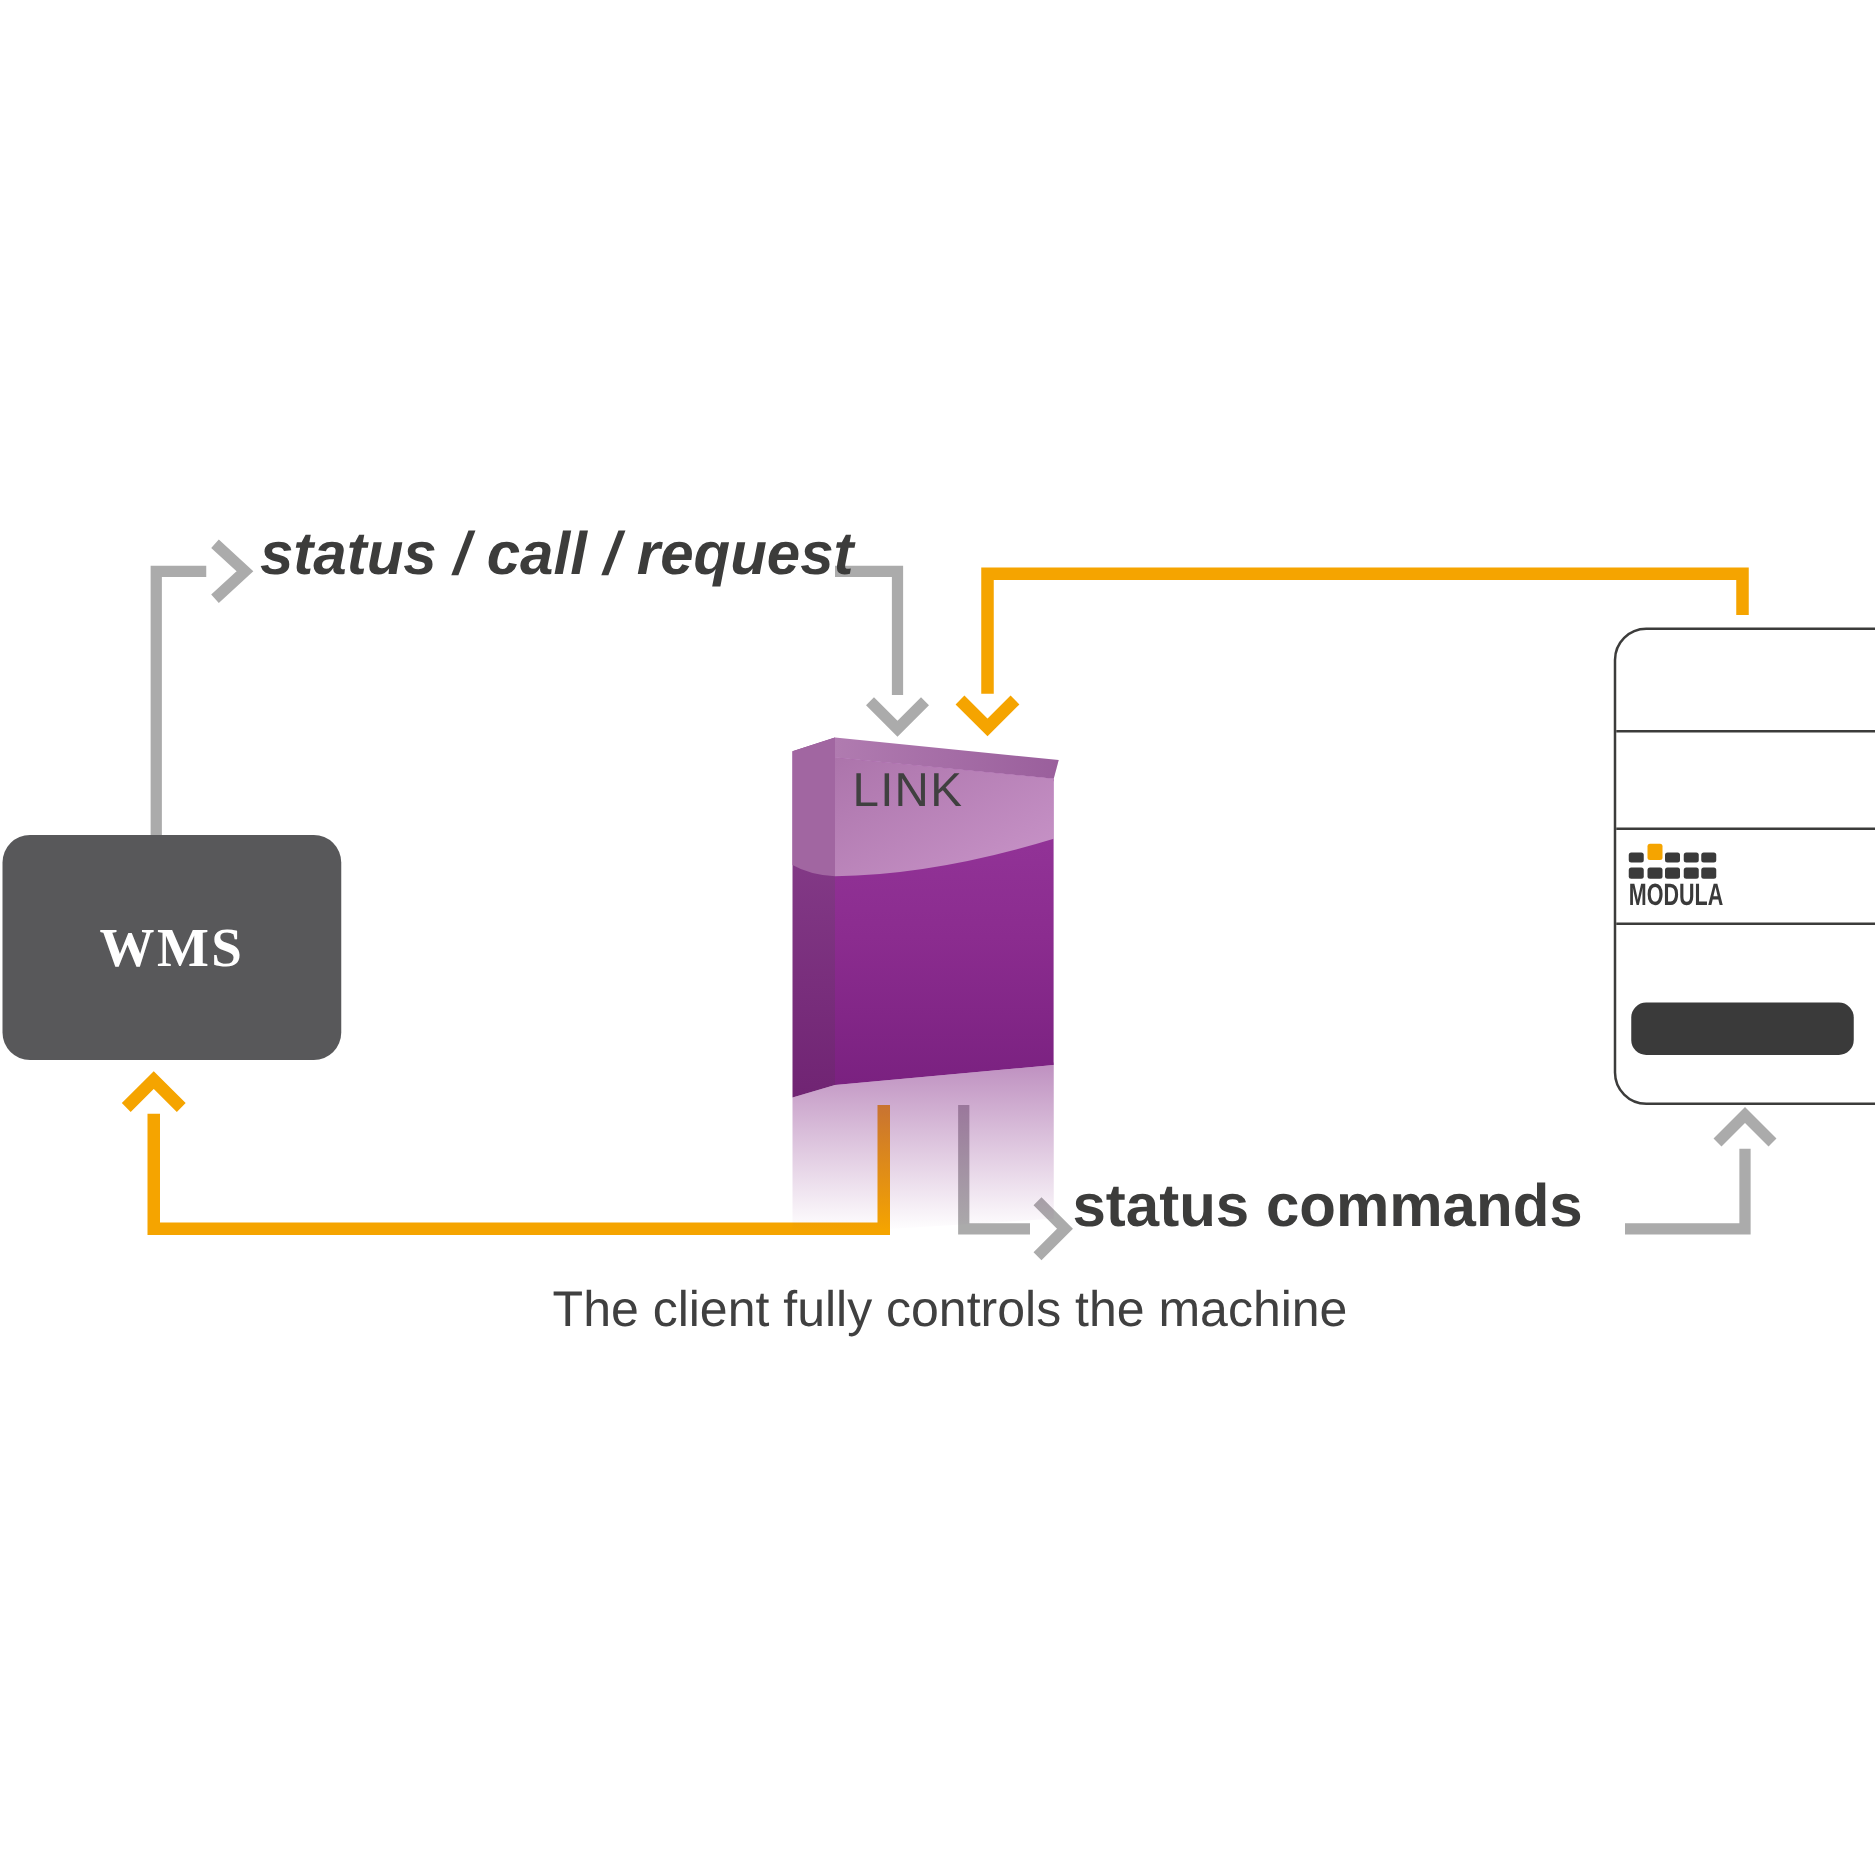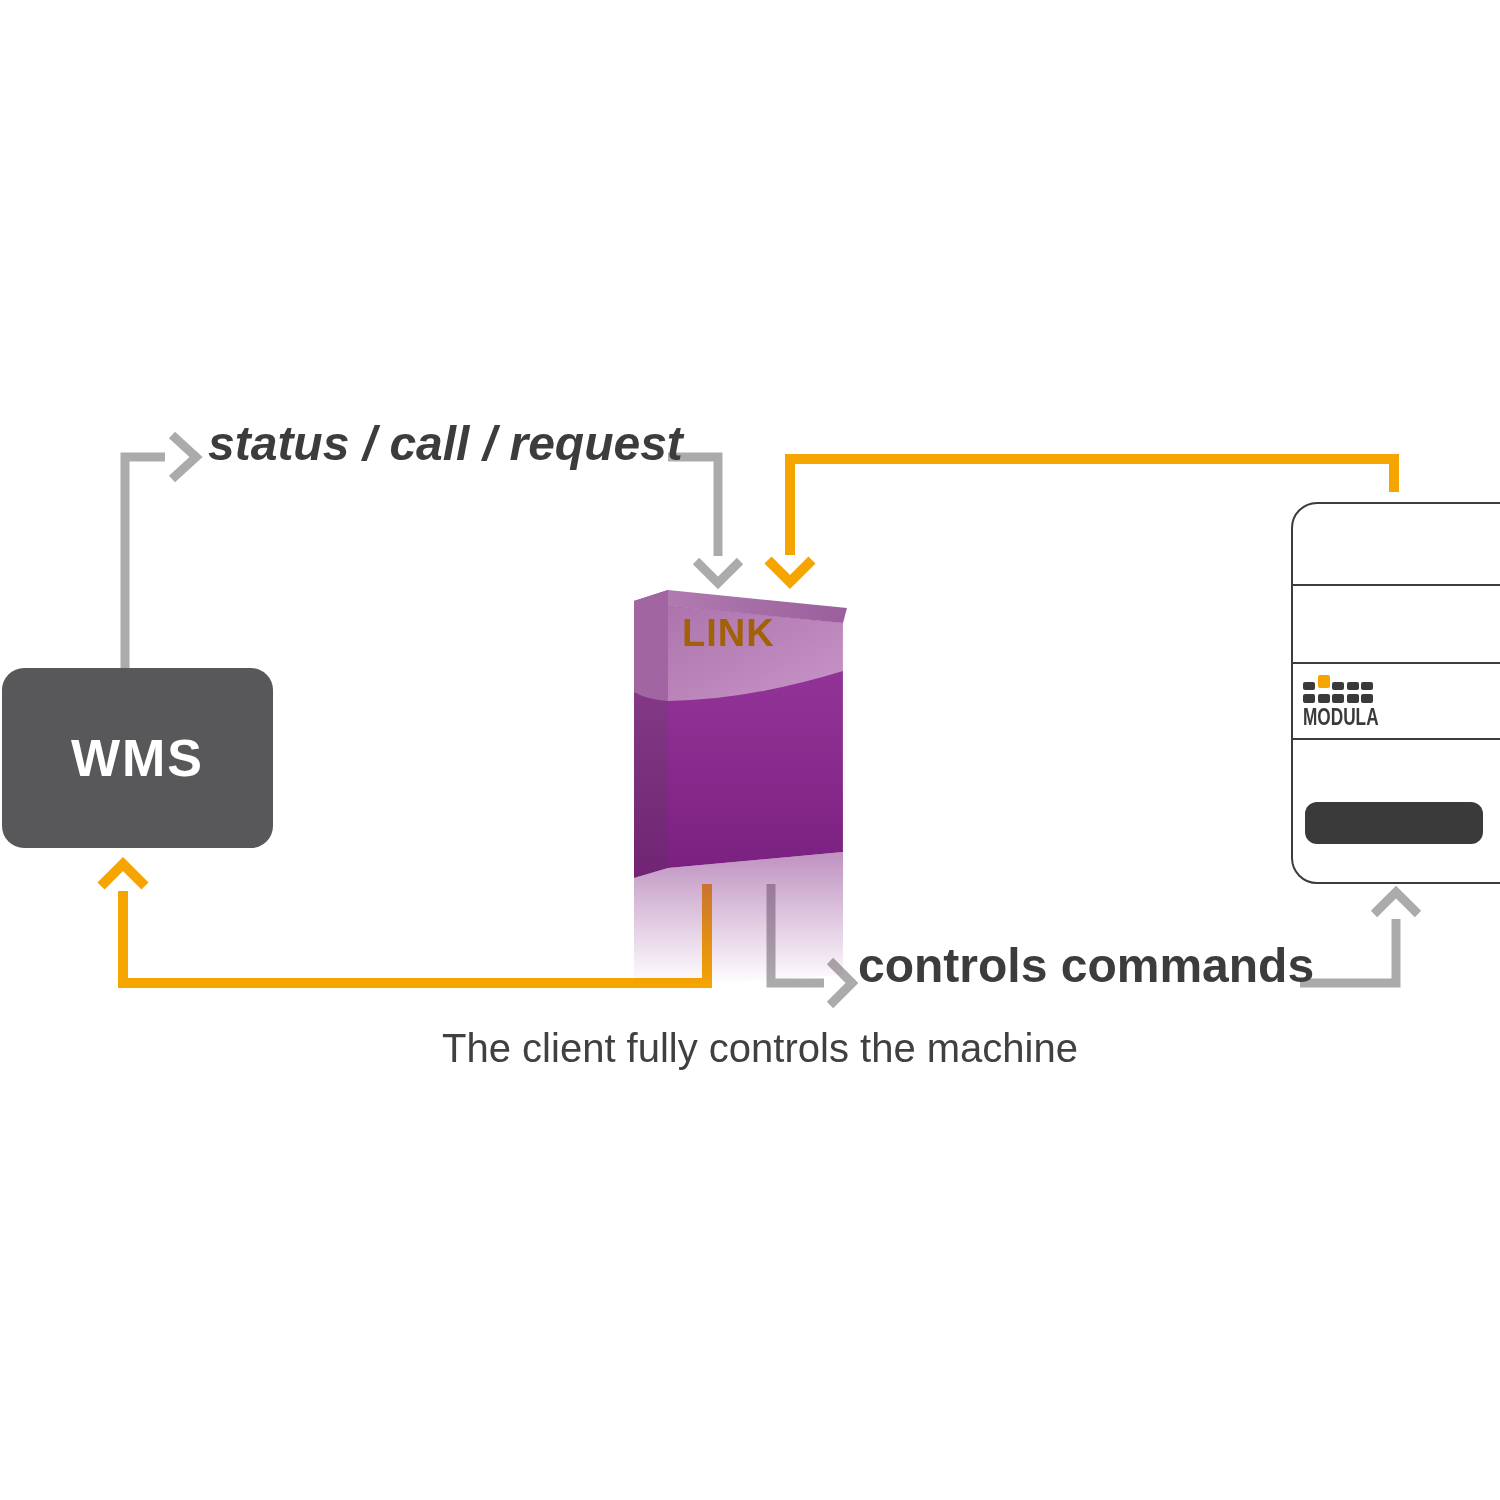--- a/index.html
+++ b/index.html
@@ -8,37 +8,37 @@
     font-family:"Liberation Sans",sans-serif;
   }
   .layer{position:absolute;left:0;top:0;}
   
   .wms-box{
     position:absolute;left:2px;top:668px;width:271px;height:180px;
     background:#58585A;border-radius:22px;
     display:flex;align-items:center;justify-content:center;
   }
   .wms-box .node-label{
-    color:#ffffff;font-size:52px;font-weight:bold;letter-spacing:2px;
+    color:#ffffff;font-size:44px;font-weight:bold;letter-spacing:2px;font-family:Liberation Serif, serif;
   }
   
   .flow-label{
     position:absolute;color:#3C3C3B;font-size:48px;font-weight:bold;
     white-space:nowrap;line-height:1.1;
   }
   .flow-label.status{left:208px;top:418px;font-style:italic;}
   .flow-label.commands{left:858px;top:940px;}
   .caption{
     position:absolute;left:760px;top:1026px;transform:translateX(-50%);
     color:#404040;font-size:40px;font-weight:normal;white-space:nowrap;
   }
   
   .link-label{
-    position:absolute;left:682px;top:612px;color:#a16207;
-    font-size:38px;font-weight:bold;letter-spacing:1px;white-space:nowrap;
+    position:absolute;left:682px;top:612px;color:#404040;
+    font-size:38px;font-weight:normal;letter-spacing:1px;white-space:nowrap;
   }
   
   .machine{
     position:absolute;left:1291px;top:502px;width:247px;height:382px;
     box-sizing:border-box;background:#ffffff;border:2px solid #3C3C3B;border-radius:26px;
   }
   .machine .divider{position:absolute;left:0;right:0;height:2px;background:#3C3C3B;}
   .machine .d1{top:80px;} .machine .d2{top:158px;} .machine .d3{top:234px;}
   .machine .tray{
     position:absolute;left:12px;top:298px;width:178px;height:42px;
@@ -123,21 +123,21 @@
     </g>
   </svg>
 
   <div class="wms-box">
     <span class="node-label">WMS</span>
   </div>
 
   <div class="link-label">LINK</div>
 
   <div class="flow-label status">status / call / request</div>
-  <div class="flow-label commands">controls commands</div>
+  <div class="flow-label commands">status commands</div>
 
   <div class="caption">The client fully controls the machine</div>
 
   <div class="machine">
     <div class="divider d1"></div>
     <div class="divider d2"></div>
     <div class="divider d3"></div>
 
     <div class="logo">
       <div class="cell r1 c1"></div>

